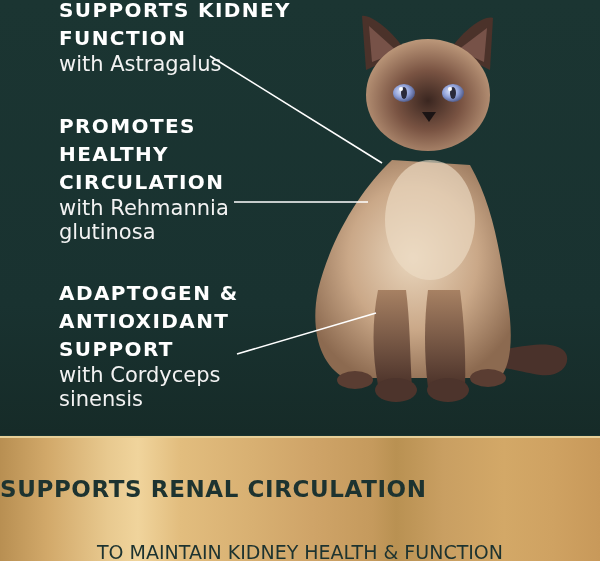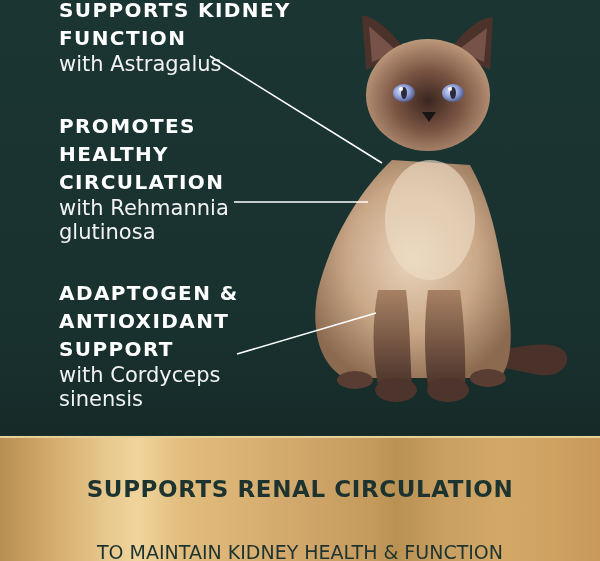--- a/index.html
+++ b/index.html
@@ -43,21 +43,20 @@
     .band {
       position: absolute; left: 0; top: 436px; width: 600px; height: 125px;
       background: linear-gradient(90deg,
         #b88f52 0%, #d2a96a 8%, #e8c98f 18%, #f0d49c 23%, #e2bd7e 30%,
         #d8b072 42%, #cfa468 52%, #c59a5d 62%, #b99152 66%, #c99f62 74%,
         #d3a867 84%, #cfa262 92%, #c8995a 100%);
       border-top: 2px solid #e7cf98;
     }
     .band .headline {
       position: absolute; left: 0; width: 600px; top: 38px;
-      text-align: center;
       font-family: "DejaVu Sans", sans-serif;
       font-weight: bold;
       font-size: 23px;
       letter-spacing: 0.6px;
       color: #1d3330;
     }
     .band .subline {
       position: absolute; left: 0; width: 600px; top: 71px;
       text-align: center;
       font-family: "DejaVu Sans", sans-serif;

